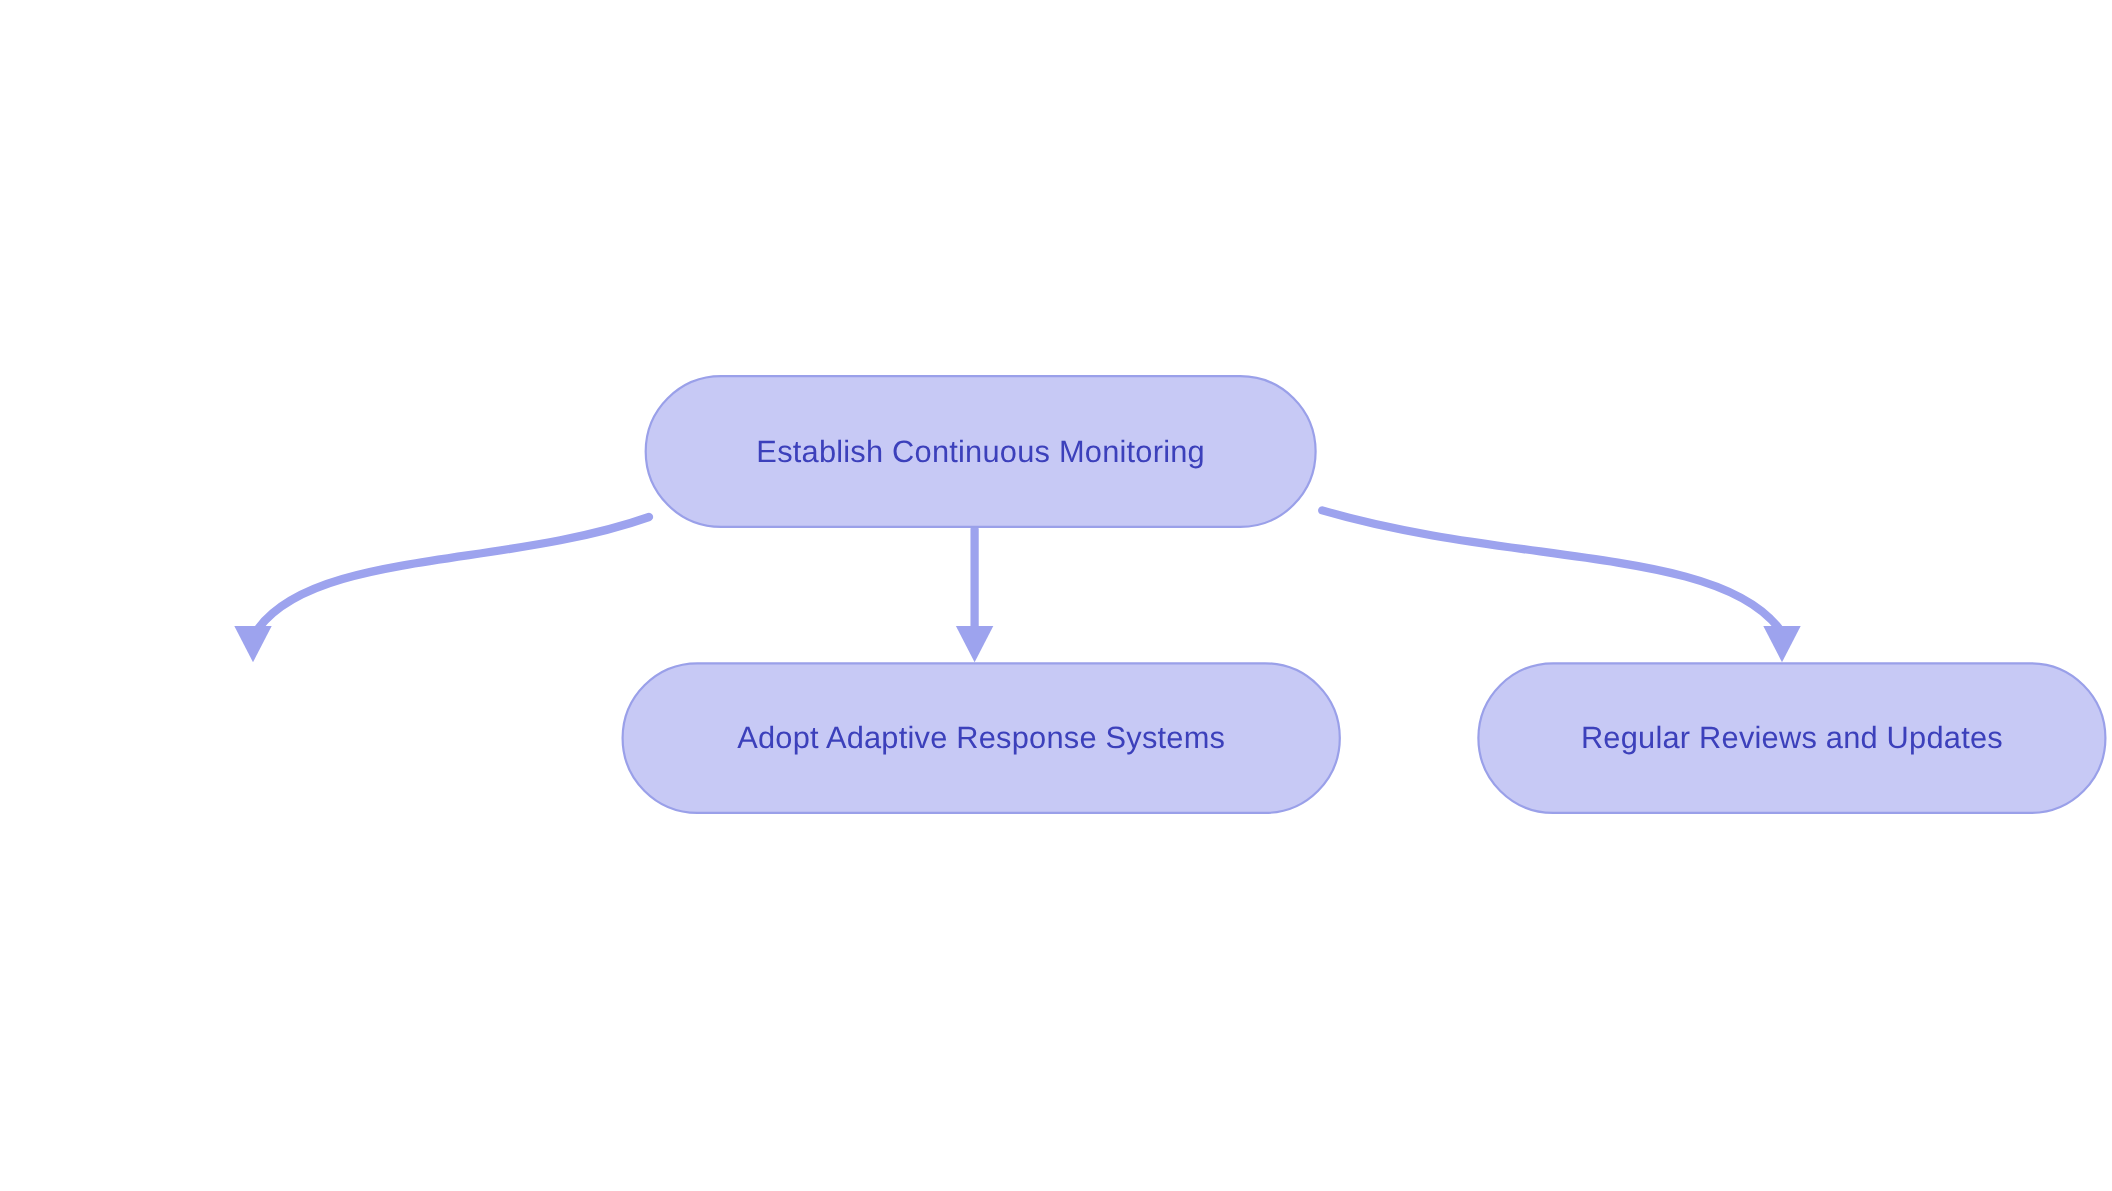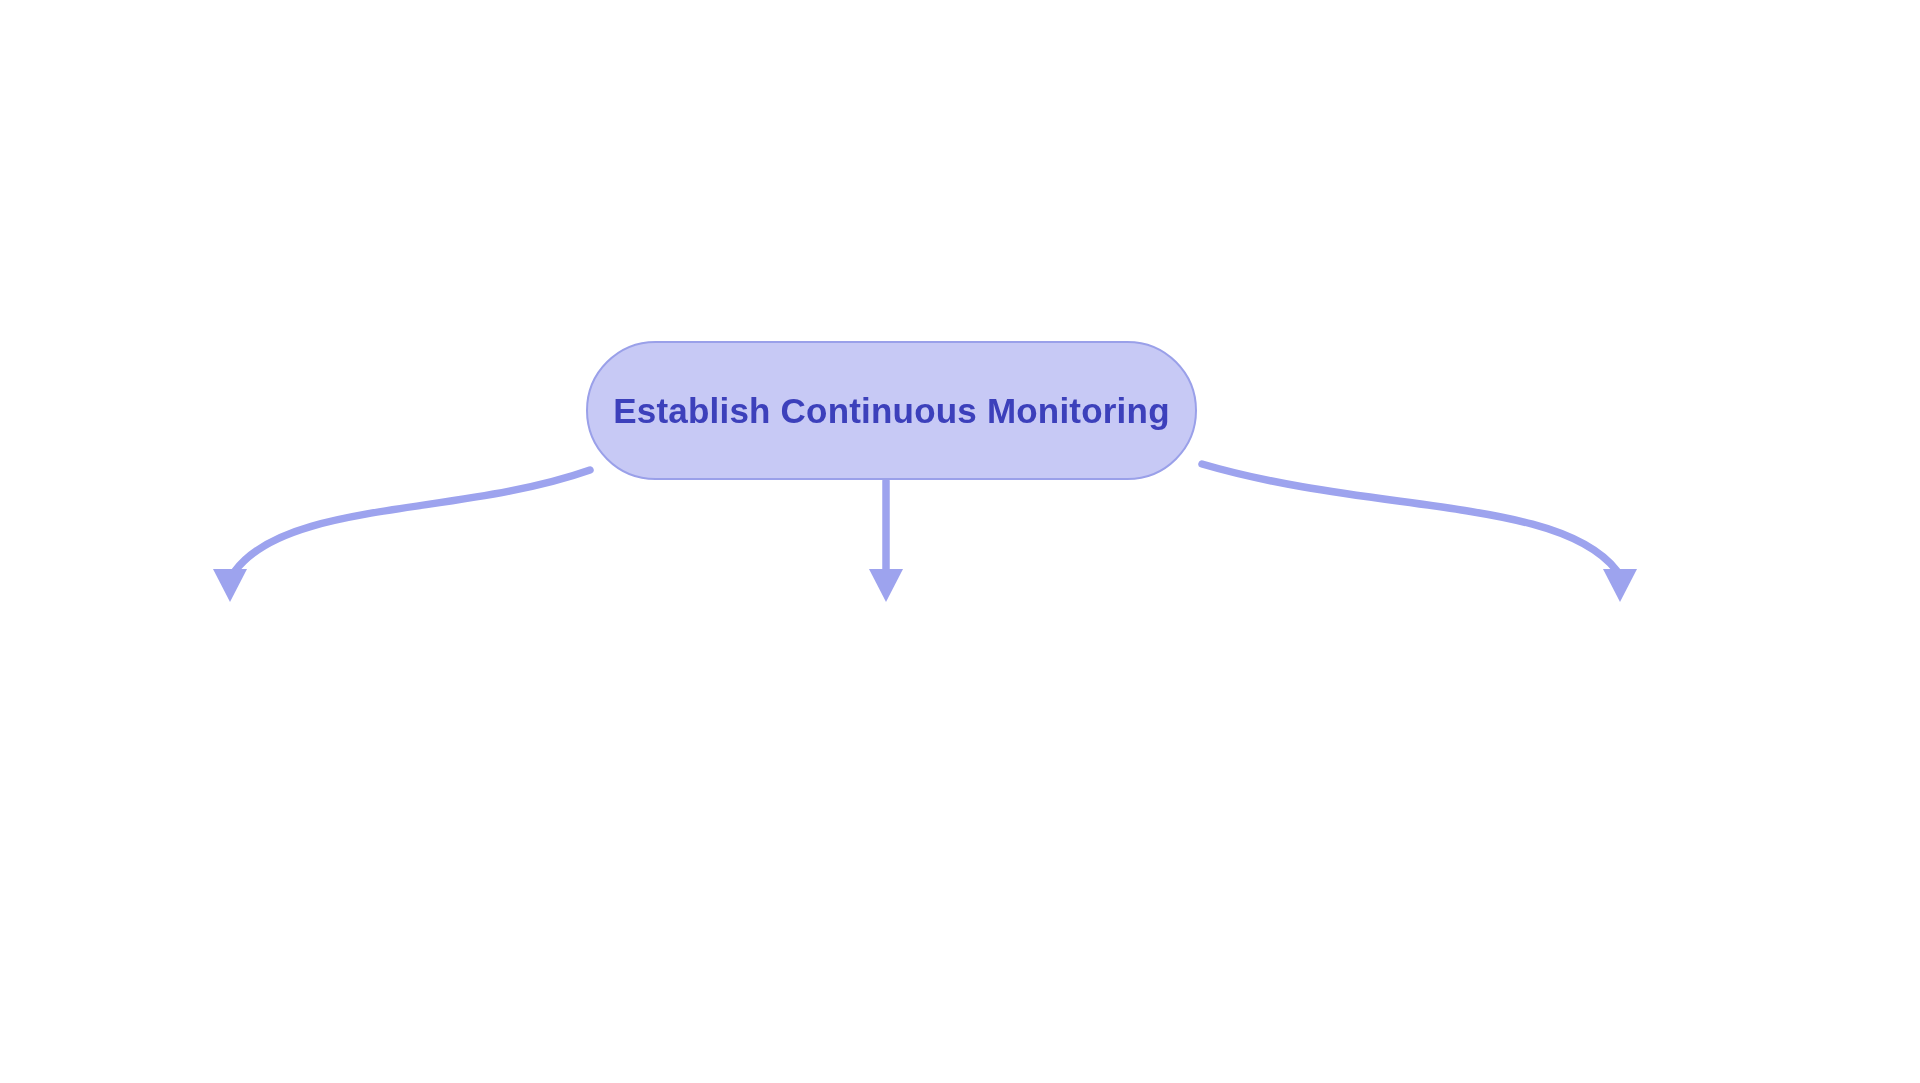--- a/index.html
+++ b/index.html
@@ -34,22 +34,22 @@
   .node {
     position: absolute;
     box-sizing: border-box;
     display: flex;
     align-items: center;
     justify-content: center;
     background: var(--node-fill, #c7c9f5);
     border: 2.5px solid var(--node-border, #9aa0e9);
     border-radius: 70px;
     color: var(--node-text, #3c40bb);
-    font-size: 35px;
-    font-weight: 700;
+    font-size: 28px;
+    font-weight: 400;
     letter-spacing: 0.2px;
     text-align: center;
     white-space: nowrap;
   }
   .node-root  { left: 586px;  top: 341px; width: 611px; height: 139px; }
   .node-c0    { left: 21px;   top: 602px; width: 418px; height: 138px; }
   .node-c1    { left: 565px;  top: 602px; width: 654px; height: 138px; }
   .node-c2    { left: 1343px; top: 602px; width: 572px; height: 138px; }
 </style>
 </head>
@@ -73,15 +73,21 @@
       <path class="edge-path" d="M 1202 464 C 1372 514, 1560 497, 1617 571"></path>
       <polygon class="edge-arrowhead" points="1603,569 1637,569 1620,602"></polygon>
     </g>
   </svg>
 
   <div class="node node-root">
     <span>Establish Continuous Monitoring</span>
   </div>
 
 
+  <div class="node node-c1">
+    <span>Adopt Adaptive Response Systems</span>
+  </div>
 
+  <div class="node node-c2">
+    <span>Regular Reviews and Updates</span>
+  </div>
 
 </div>
 
 </body></html>

